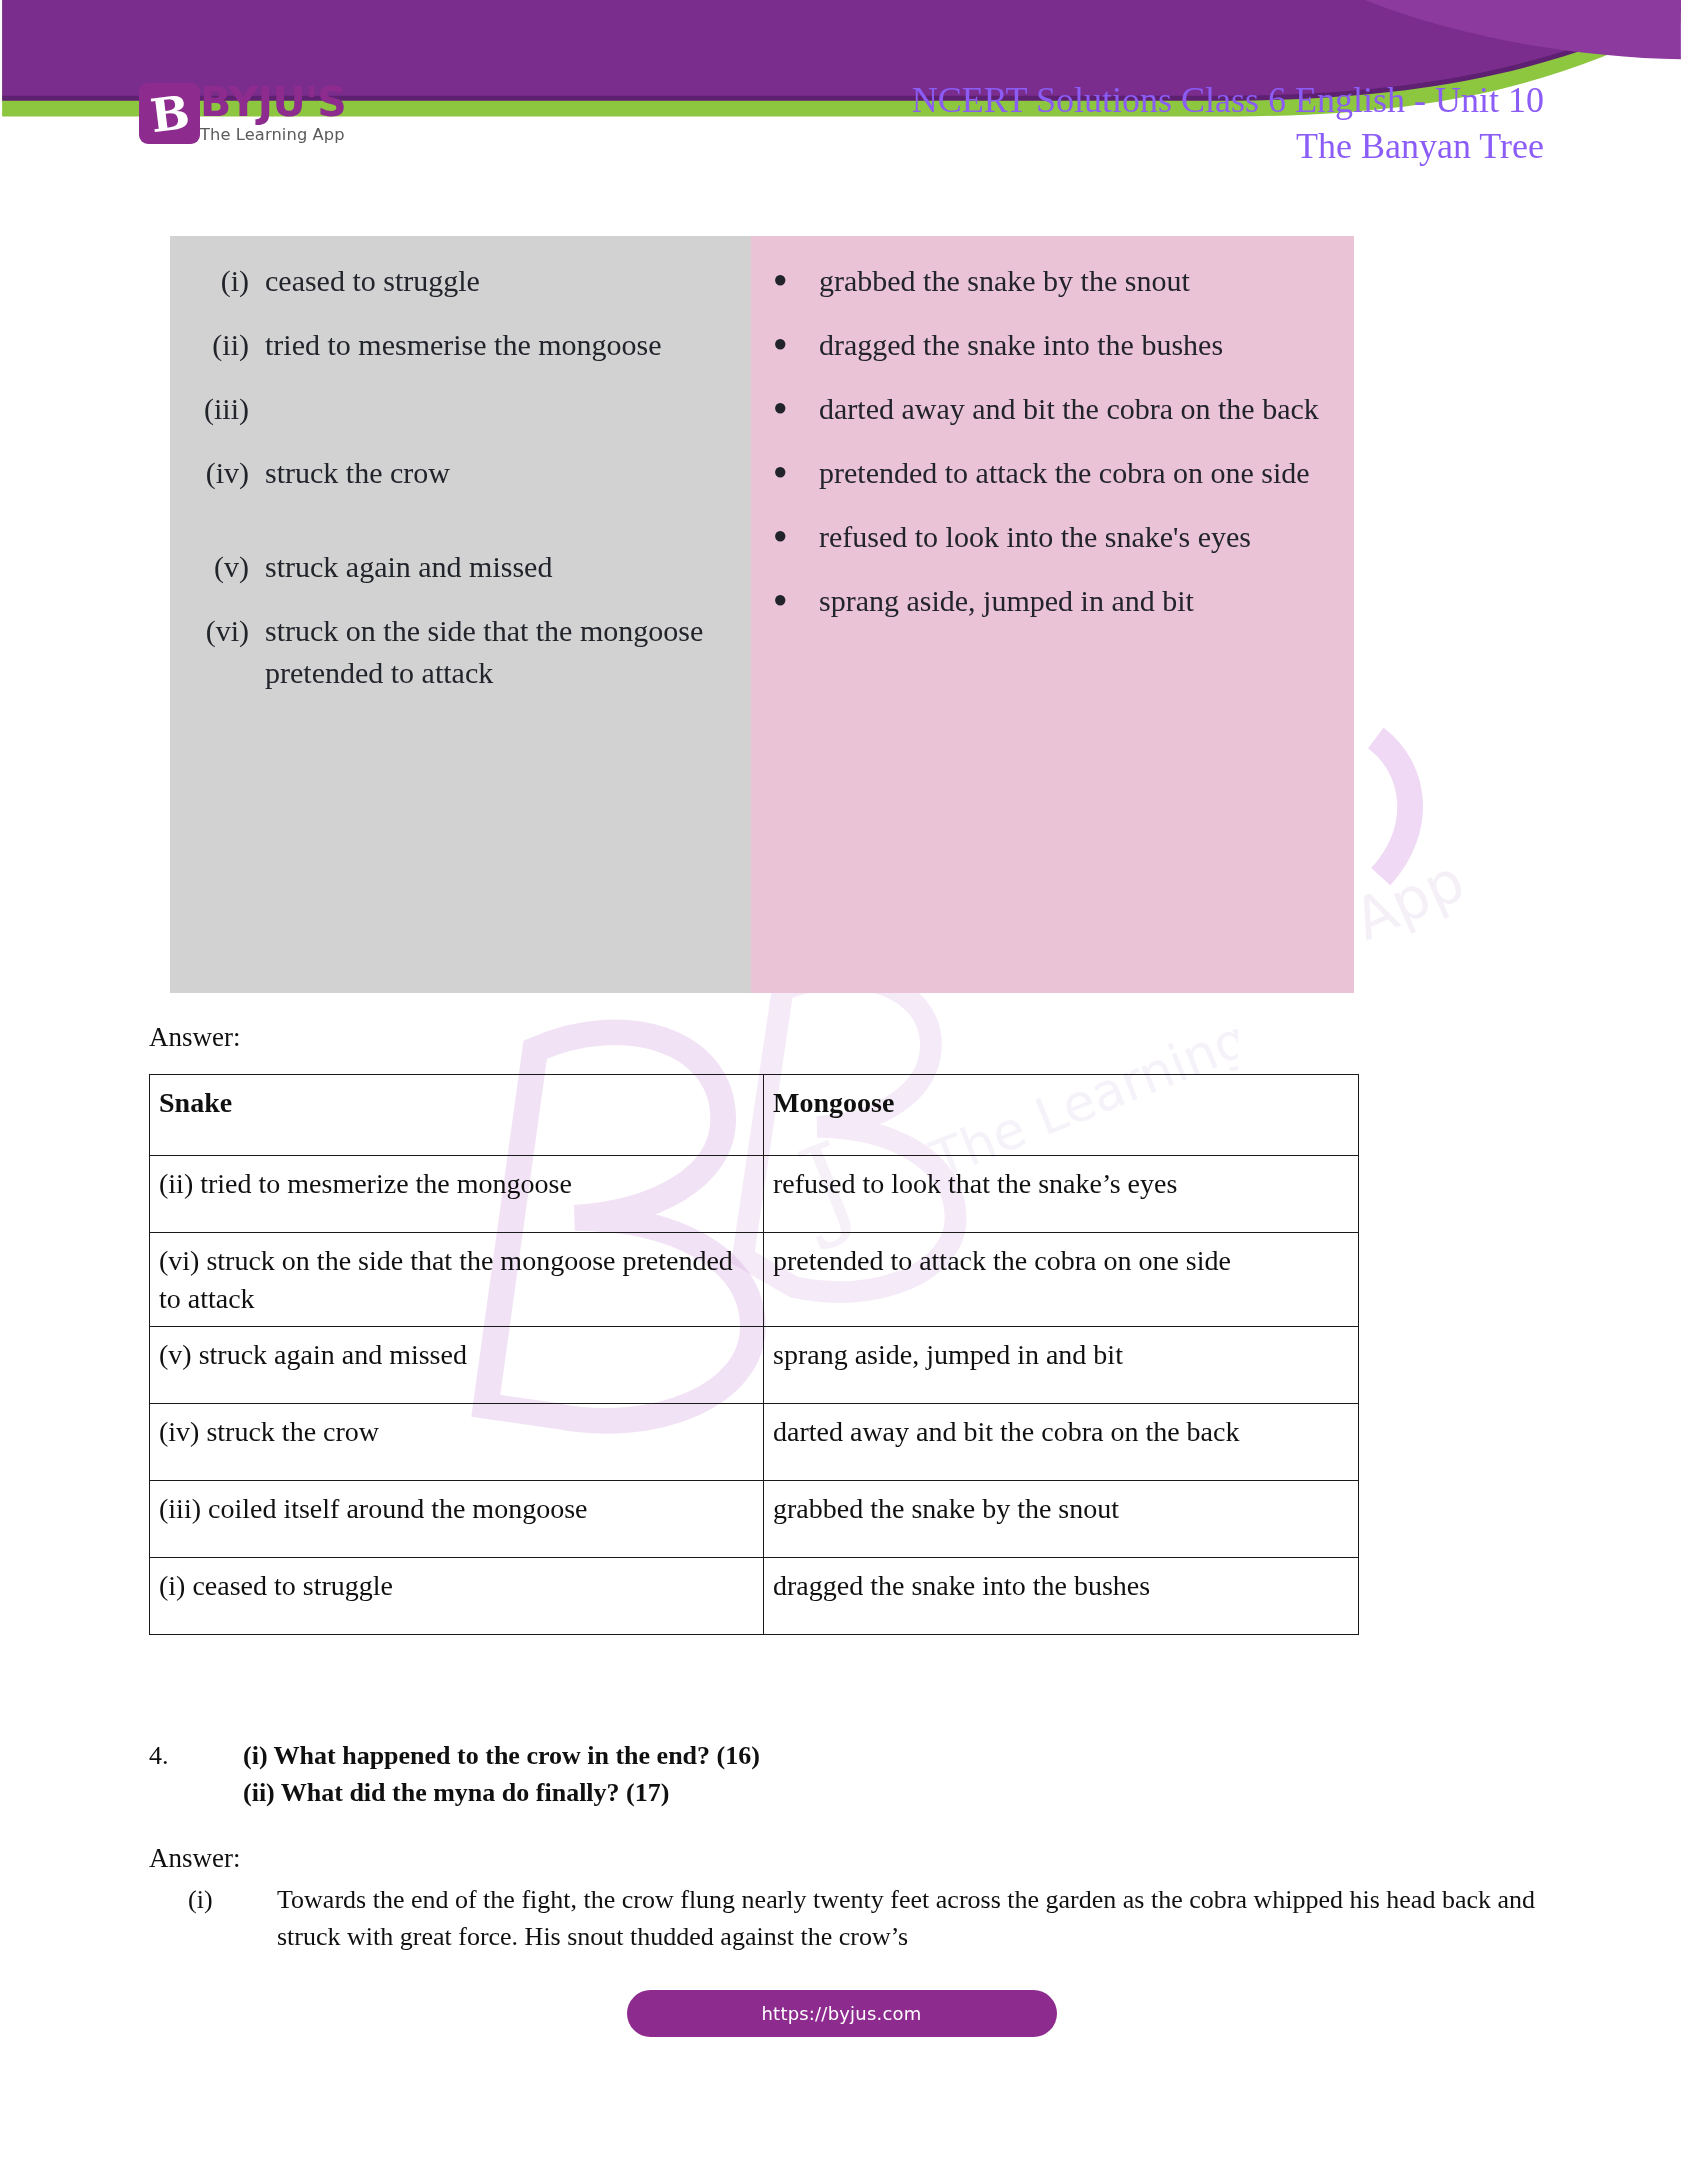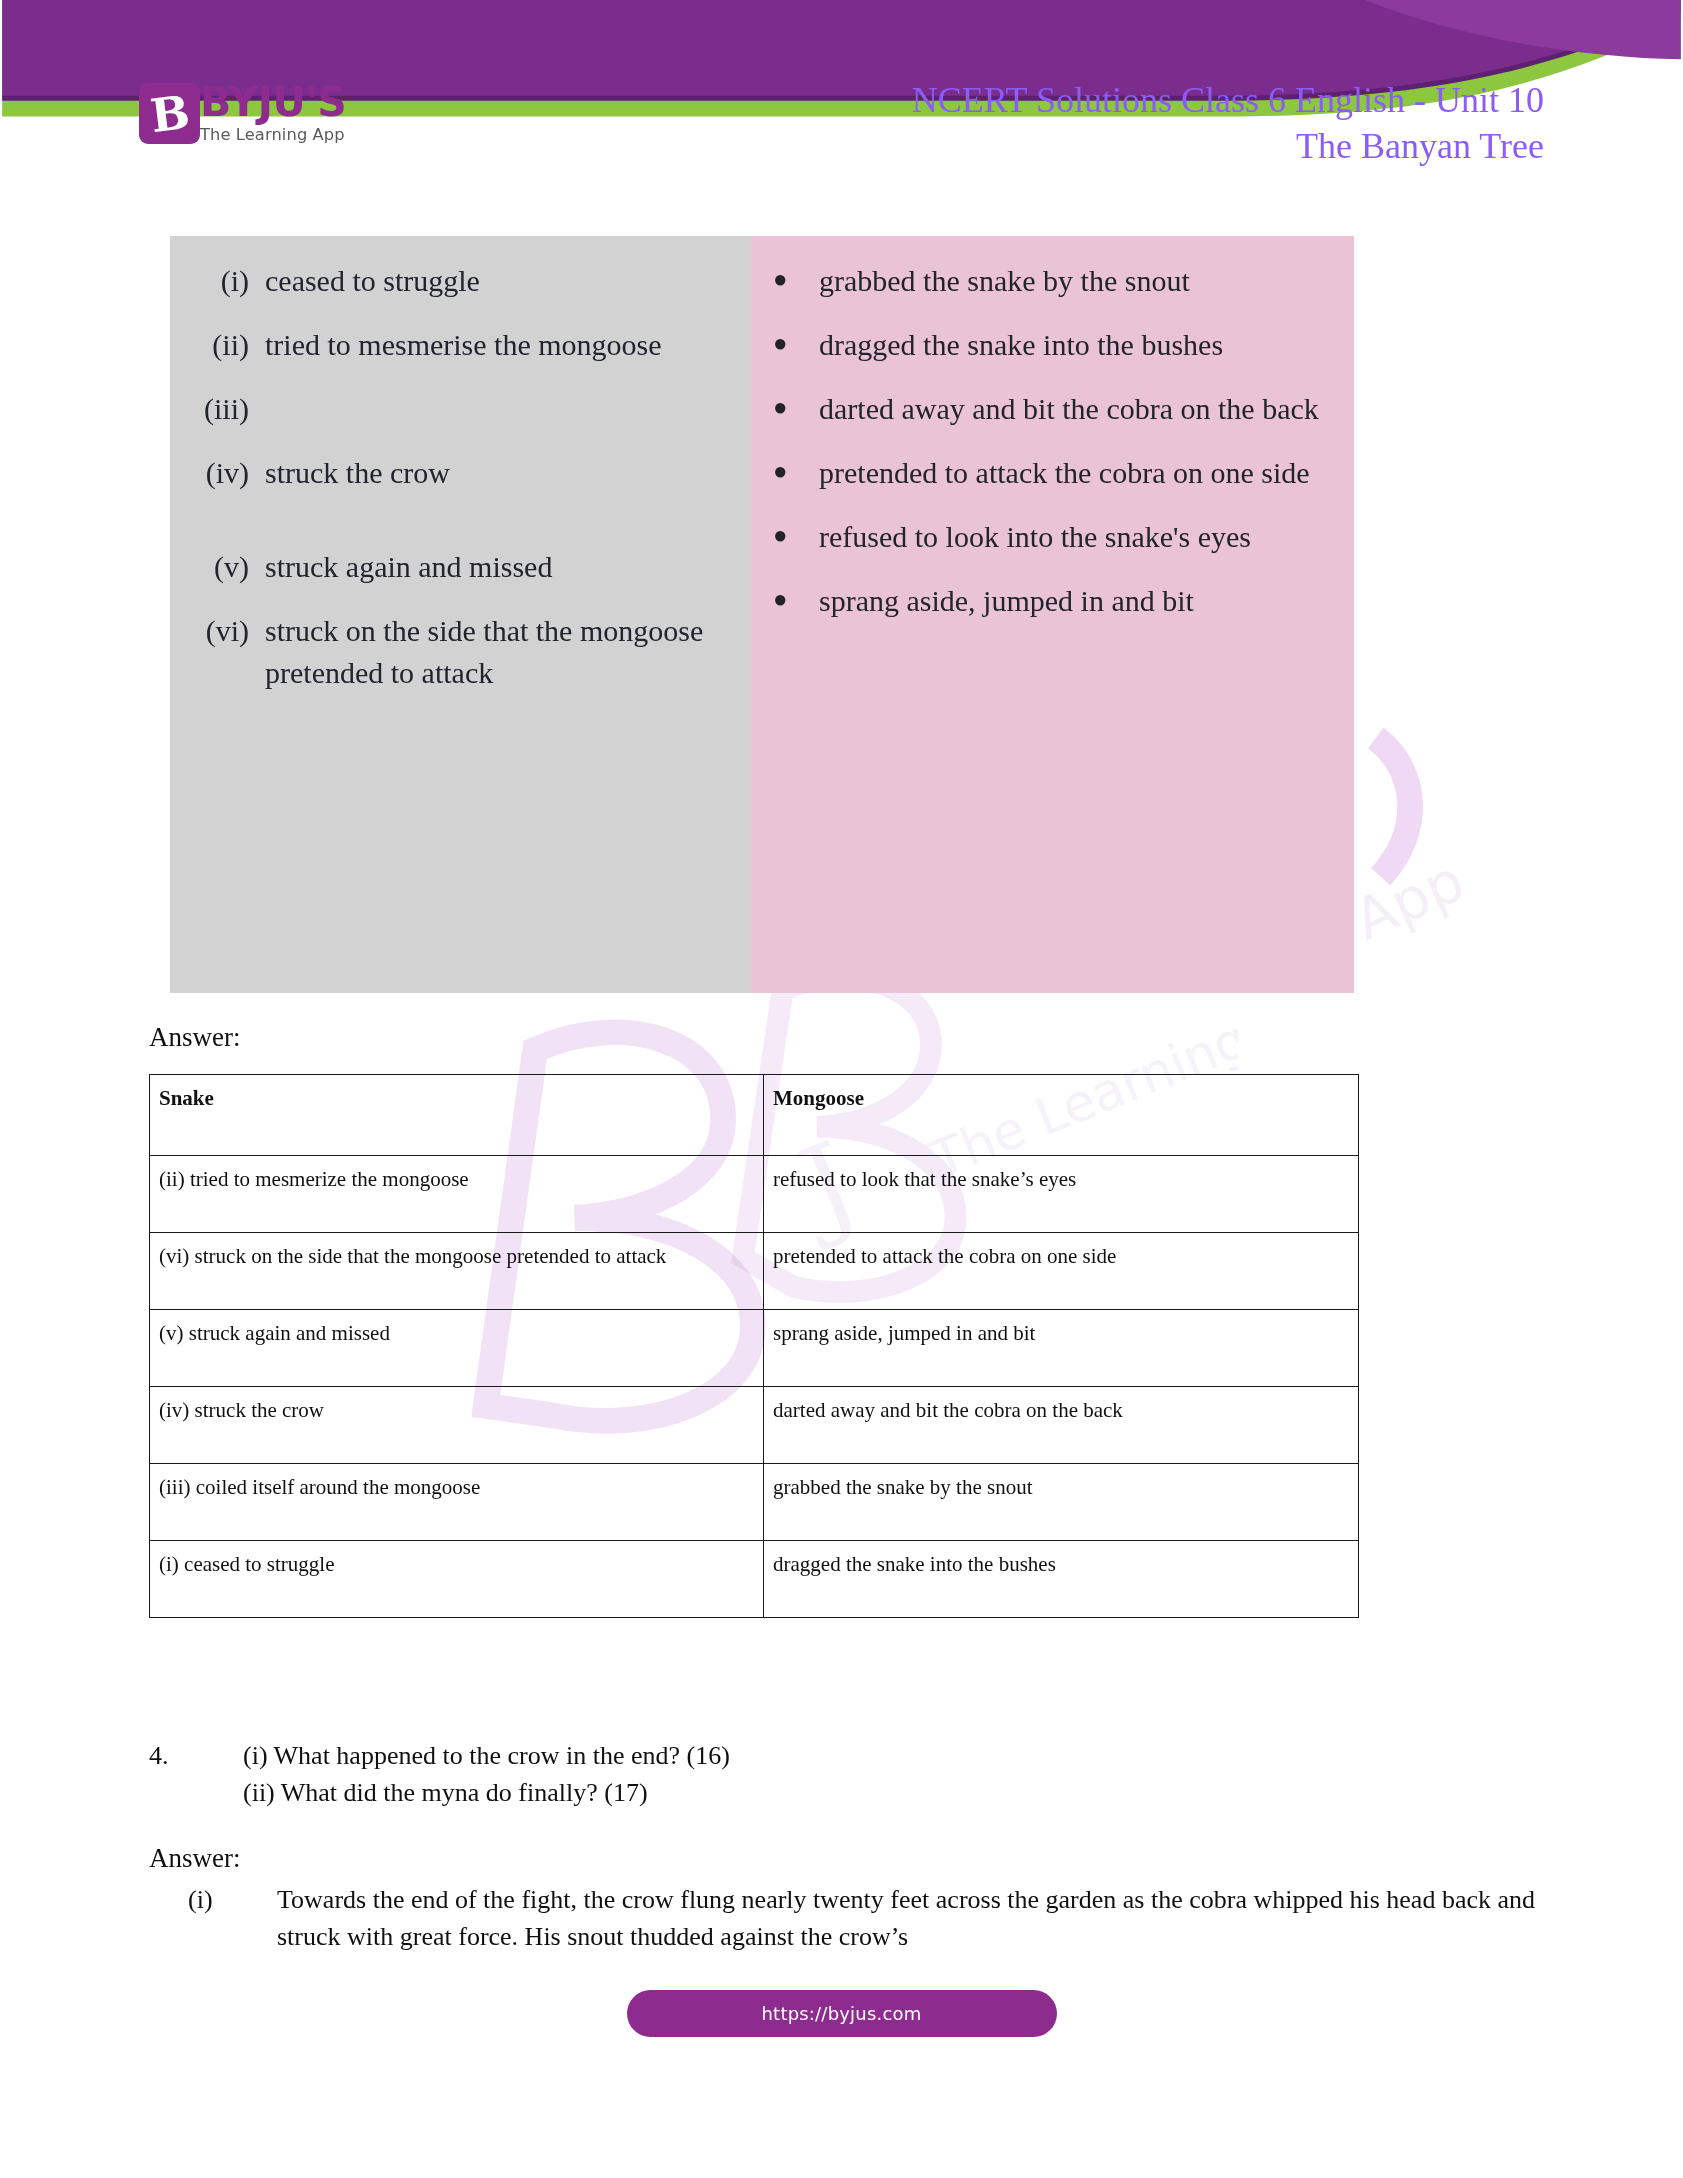--- a/index.html
+++ b/index.html
@@ -180,21 +180,21 @@
     left: 149px;
     top: 1074px;
     width: 1210px;
     border-collapse: collapse;
     table-layout: fixed;
     background: transparent;
   }
   .ans-table td, .ans-table th {
     border: 1.6px solid #1a1a1a;
     font-family: "Liberation Serif", serif;
-    font-size: 21px;
+    font-size: 28px;
     color: #101010;
     text-align: left;
     vertical-align: top;
     padding: 9px 10px 9px 9px;
     line-height: 1.34;
   }
   .ans-table th { font-weight: 700; }
   .ans-table .col-a { width: 594px; }
   .ans-table tr { height: 77px; }
   .ans-table tr.hdr { height: 81px; }
@@ -204,21 +204,21 @@
     position: absolute;
     left: 149px;
     top: 1737px;
     display: flex;
     font-family: "Liberation Serif", serif;
     font-size: 26px;
     color: #101010;
     line-height: 1.44;
   }
   .q4-num { width: 94px; flex: none; }
-  .q4-body { flex: 1; }
+  .q4-body { flex: 1; font-weight: bold; }
 
   
   .ans-para {
     position: absolute;
     left: 188px;
     top: 1881px;
     width: 1366px;
     display: flex;
     font-family: "Liberation Serif", serif;
     font-size: 26px;

